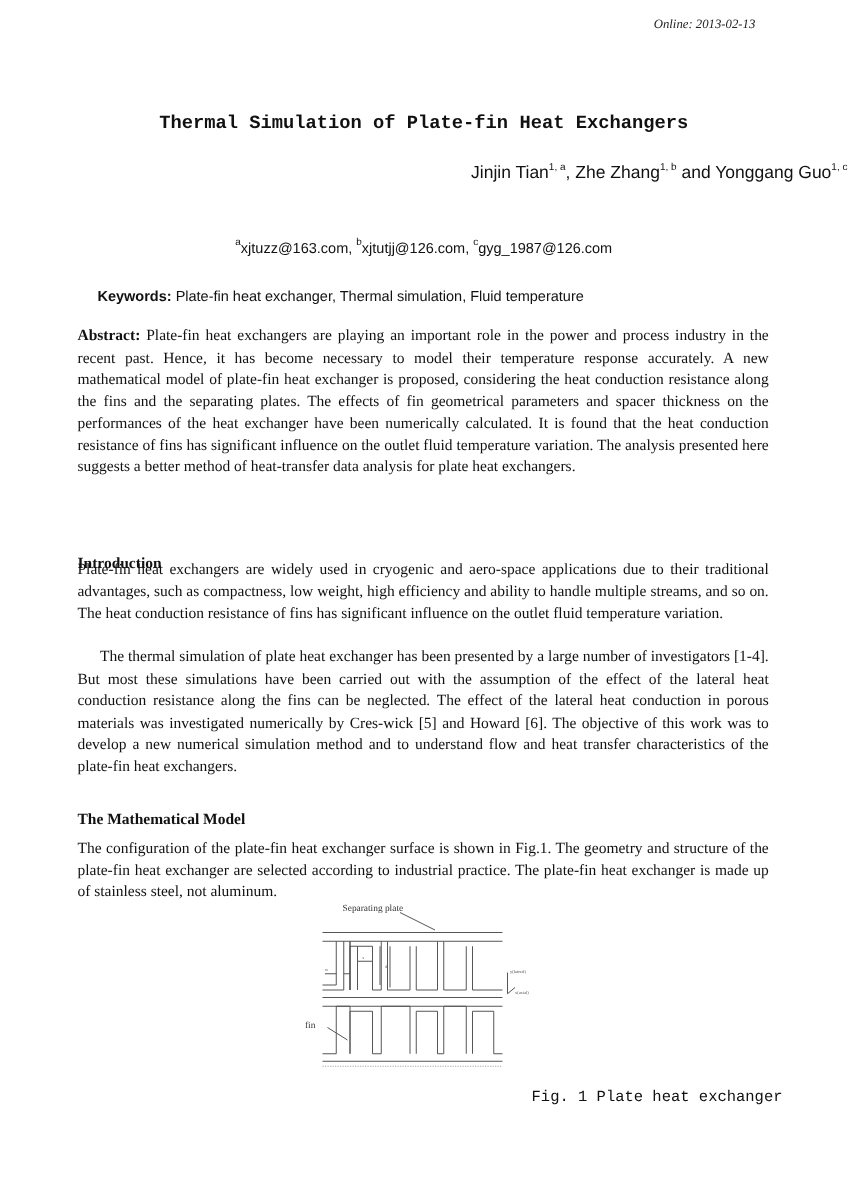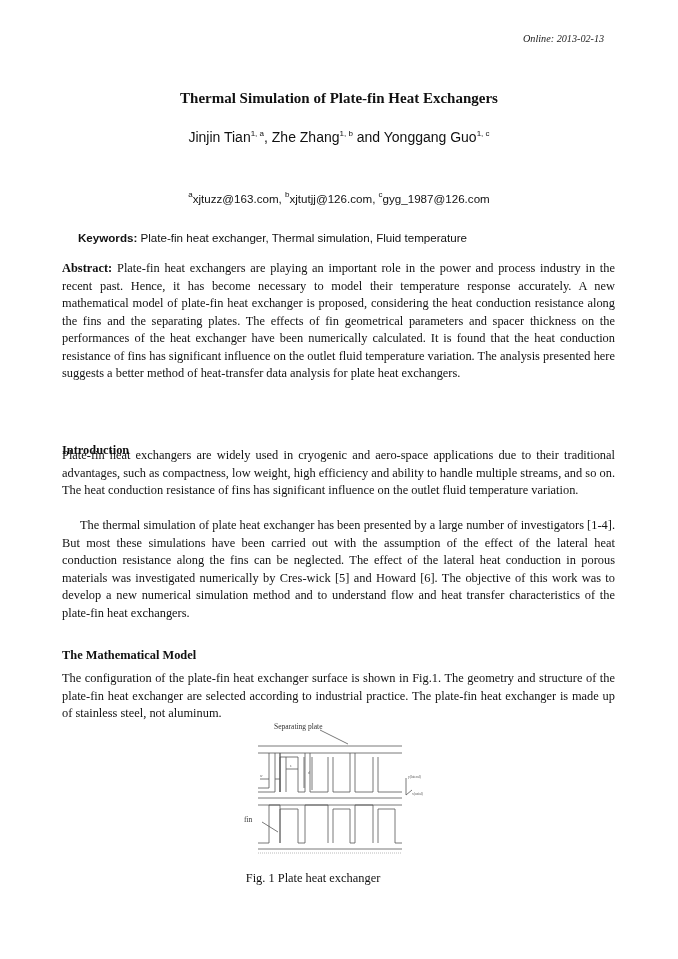--- a/index.html
+++ b/index.html
@@ -1,32 +1,32 @@
 <!DOCTYPE html>
 <html><head>
 <meta charset="utf-8">
 <style>
   html, body { margin: 0; padding: 0; background: #ffffff; }
   body { width: 678px; height: 959px; position: relative; overflow: hidden; color: #111; }
   .page { position: absolute; left: 0; top: 0; width: 678px; height: 959px; background: #fff; }
   .hdr { position: absolute; left: 62px; top: 14px; font-family: "Liberation Serif", serif; font-style: italic; font-size: 10.2px; line-height: 11px; color: #222; }
-  .hdr-right { position: absolute; left: 523px; top: 14px; font-family: "Liberation Serif", serif; font-style: italic; font-size: 10.2px; line-height: 11px; color: #222; margin-top: 19px; }
-  .title { position: absolute; left: 0; width: 678px; top: 90px; text-align: center; font-family: Liberation Serif, serif; font-weight: bold; font-size: 15px; color: #111; }
-  .authors { position: absolute; left: 0; width: 678px; top: 129px; text-align: center; font-family: "Liberation Sans", sans-serif; font-size: 14px; color: #111; }
+  .hdr-right { position: absolute; left: 523px; top: 14px; font-family: "Liberation Serif", serif; font-style: italic; font-size: 10.2px; line-height: 11px; color: #222; }
+  .title { position: absolute; left: 0; width: 678px; top: 90px; text-align: center; font-family: Liberation Mono, monospace; font-weight: bold; font-size: 15px; color: #111; }
+  .authors { position: absolute; left: 0; width: 678px; top: 129px; text-align: right; font-family: "Liberation Sans", sans-serif; font-size: 14px; color: #111; }
   .authors sup, .affil sup, .emails sup { font-size: 8px; vertical-align: 6px; line-height: 0; }
   .affil { position: absolute; left: 0; width: 678px; top: 167px; text-align: center; font-family: "Liberation Sans", sans-serif; font-size: 11.6px; color: #111; }
   .emails { position: absolute; left: 0; width: 678px; top: 192px; text-align: center; font-family: "Liberation Sans", sans-serif; font-size: 11.6px; color: #111; }
   .keywords { position: absolute; left: 62px; top: 231px; font-family: "Liberation Sans", sans-serif; font-size: 11.6px; color: #111; }
   .keywords b { font-weight: bold; margin-left: 16px; }
   .para { position: absolute; left: 62px; width: 553px; font-family: "Liberation Serif", serif; font-size: 12.4px; line-height: 17.5px; text-align: justify; color: #111; }
   .para b { font-weight: bold; margin-top: 27px; }
   .indent { text-indent: 18px; }
   .heading { position: absolute; left: 62px; font-family: "Liberation Serif", serif; font-weight: bold; font-size: 12.4px; color: #111; }
   .figure { position: absolute; left: 240px; top: 722px; width: 200px; height: 145px; }
-  .caption { position: absolute; left: 0; width: 626px; top: 871px; text-align: center; font-family: Liberation Serif, serif; font-size: 12.4px; color: #111; }
+  .caption { position: absolute; left: 0; width: 626px; top: 871px; text-align: right; font-family: Liberation Mono, monospace; font-size: 12.4px; color: #111; }
   .fig-label { font-family: "Liberation Serif", serif; font-size: 7.5px; fill: #333; }
   .fig-tiny { font-family: "Liberation Serif", serif; font-size: 3.5px; fill: #555; }
 </style>
 </head>
 <body>
 
 <div class="page">
 
   <div class="hdr-right">Online: 2013-02-13</div>
 

